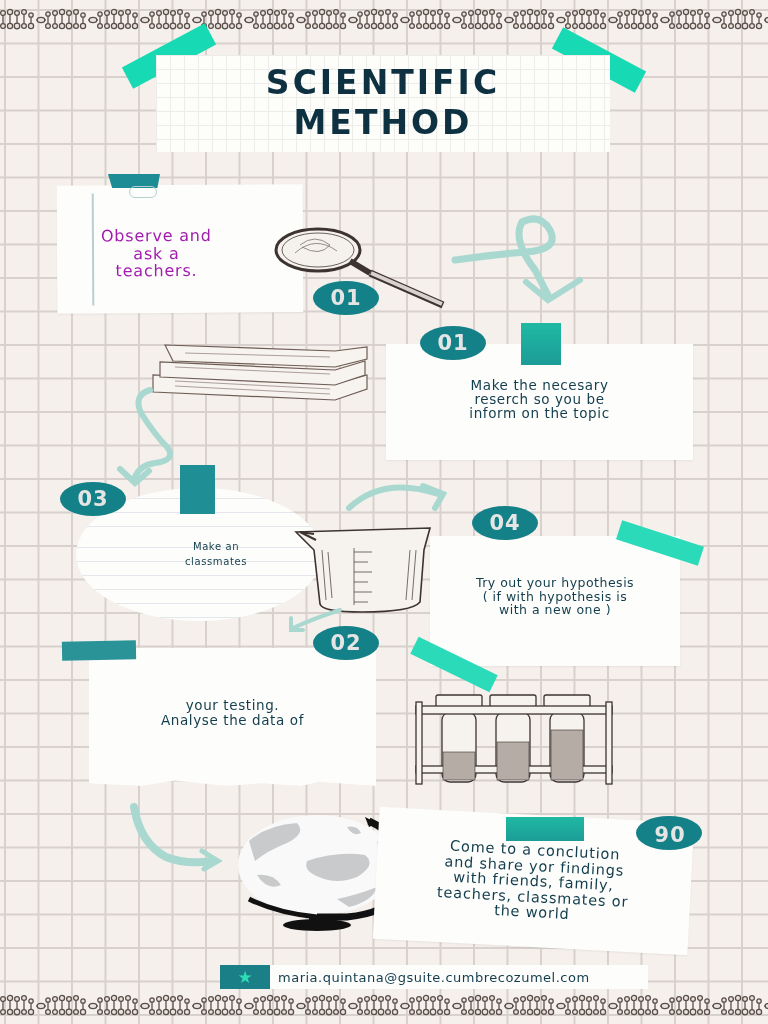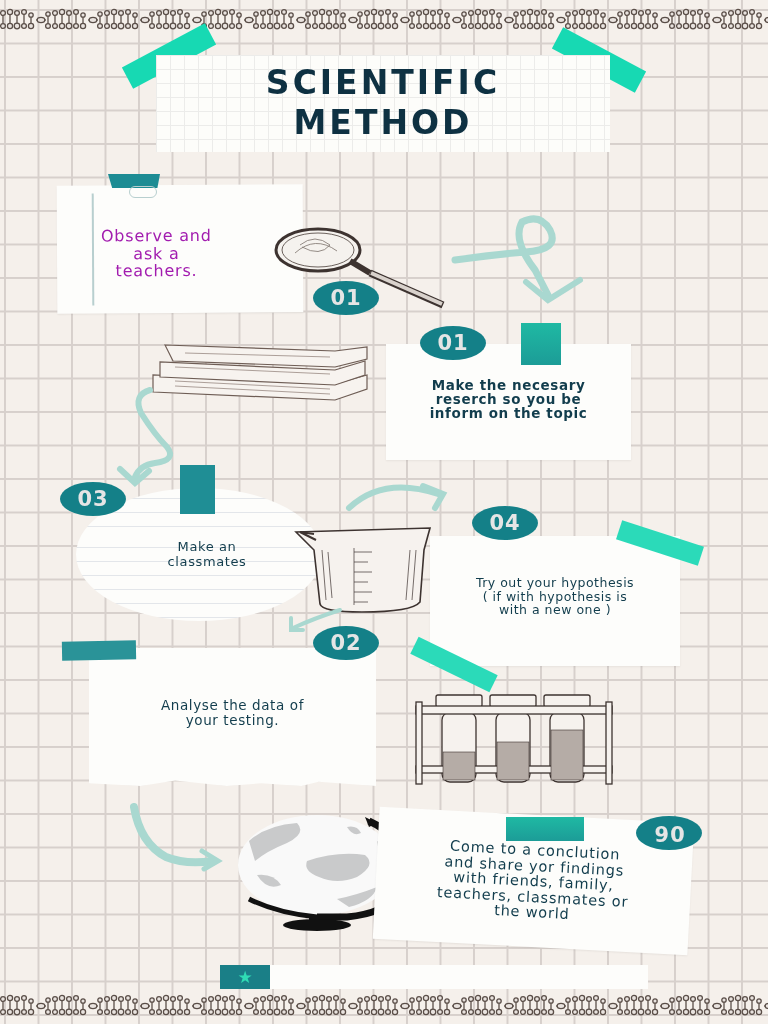--- a/index.html
+++ b/index.html
@@ -145,38 +145,38 @@
     <path d="M15 40 L190 48 L220 38 L220 24 L190 33 L15 25 Z"></path>
     <path d="M20 8 L190 14 L222 10 L222 22 L190 30 L28 24 Z"></path>
   </g>
   <g stroke="#8b7a72" stroke-width="0.7">
     <line x1="30" y1="44" x2="185" y2="52"></line>
       <line x1="30" y1="49" x2="185" y2="57"></line>
     <line x1="30" y1="30" x2="185" y2="37"></line>
       <line x1="40" y1="16" x2="185" y2="20"></line>
   </g>
 </svg>
-<div class="paper" style="left:386px; top:344px; width:245px; height:116px;font-weight:bold;">
+<div class="paper" style="left:386px; top:344px; width:307px; height:116px;">
   <div class="step-text" style="left:0; top:34px; width:100%; font-size:13.5px; line-height:14px;">
     <div>Make the necesary</div>
     <div>reserch so you be</div>
     <div>inform on the topic</div>
   </div>
 </div>
 <div class="abs" style="left:521px; top:323px; width:40px; height:42px; background: linear-gradient(to bottom,#1fb9a3,#1c9c97);"></div>
 <div class="badge" style="left:420px; top:326px;">01</div>
 
 <svg class="abs" style="left:115px; top:385px;" width="70" height="105">
   <path d="M35 5 Q18 10 26 28 Q40 50 52 62 Q62 75 40 78 Q25 80 20 92" fill="none" stroke="#a9d8d0" stroke-width="6" stroke-linecap="round"></path>
   <path d="M5 84 L20 98 L34 86" fill="none" stroke="#a9d8d0" stroke-width="6" stroke-linecap="round"></path>
 </svg>
 
 <div class="abs" style="left:76px; top:488px; width:246px; height:133px; border-radius:50%; background:#fdfdfb; overflow:hidden;
   background-image: repeating-linear-gradient(to bottom, transparent 0 13px, #e3e6ea 13px 14px); background-position:0 46px;">
-  <div class="step-text" style="left:8px; top:51px; width:100%; font-size:13px; line-height:15px;">
+  <div class="step-text" style="left:17px; top:51px; width:100%; font-size:10px; line-height:15px;">
     <div>Make an</div>
     <div>classmates</div>
   </div>
 </div>
 <div class="teal-tab" style="left:180px; top:465px; width:35px; height:49px; background:#1f8e95;"></div>
 <div class="badge" style="left:60px; top:482px;">03</div>
 
 <svg class="abs" style="left:292px; top:520px;" width="145" height="95">
   <path d="M4 12 L138 8 L132 30 L128 82 Q120 92 70 92 Q30 92 28 84 L22 30 Z" fill="#f6f2ee" stroke="#3d3330" stroke-width="1.6"></path>
   <path d="M8 12 L24 20 M8 12 L22 14" stroke="#3d3330" stroke-width="2"></path>
@@ -208,22 +208,22 @@
 <div class="badge" style="left:472px; top:506px;">04</div>
 
 <svg class="abs" style="left:285px; top:604px;" width="60" height="30">
   <path d="M55 6 Q30 14 8 24" fill="none" stroke="#a9d8d0" stroke-width="4" stroke-linecap="round"></path>
   <path d="M6 14 L6 26 L18 26" fill="none" stroke="#a9d8d0" stroke-width="4" stroke-linecap="round"></path>
 </svg>
 
 <div class="paper" style="left:89px; top:648px; width:287px; height:138px;
   clip-path: polygon(0 0,100% 0,100% 100%,80% 97%,74% 100%,60% 98%,48% 100%,30% 96%,18% 100%,0 98%);">
   <div class="step-text" style="left:0; top:50px; width:100%; font-size:13.5px; line-height:15px;">
+    <div>your testing.</div>
     <div>Analyse the data of</div>
-    <div>your testing.</div>
   </div>
 </div>
 <div class="teal-tab" style="left:62px; top:641px; width:74px; height:19px; background:#2a9398; transform: rotate(-1deg);"></div>
 <div class="badge" style="left:313px; top:626px;">02</div>
 <div class="tape" style="left:410px; top:655px; width:88px; height:19px; background:#2bdab9; transform: rotate(26deg);"></div>
 
 <svg class="abs" style="left:410px; top:690px;" width="205" height="100">
   <g fill="#f6f2ee" stroke="#3d3330" stroke-width="1.3">
     <rect x="32" y="22" width="34" height="70" rx="8"></rect>
     <rect x="86" y="22" width="34" height="70" rx="8"></rect>
@@ -272,19 +272,20 @@
     <div>with friends, family,</div>
     <div>teachers, classmates or</div>
     <div>the world</div>
   </div>
 </div>
 <div class="abs" style="left:506px; top:817px; width:78px; height:24px; background: linear-gradient(to bottom,#1fb9a3,#1c9c97);"></div>
 <div class="badge" style="left:636px; top:816px; transform: rotate(180deg);">06</div>
 
 <div class="footer-bar">
   <div class="footer-star">★</div>
+  <div class="footer-email">maria.quintana@gsuite.cumbrecozumel.com</div>
 </div>
 
 <div class="molecule-border" style="top:994px;">
   <svg width="768" height="22">
     <rect width="768" height="22" fill="url(#mol)"></rect>
   </svg>
 </div>
 
 </body></html>

